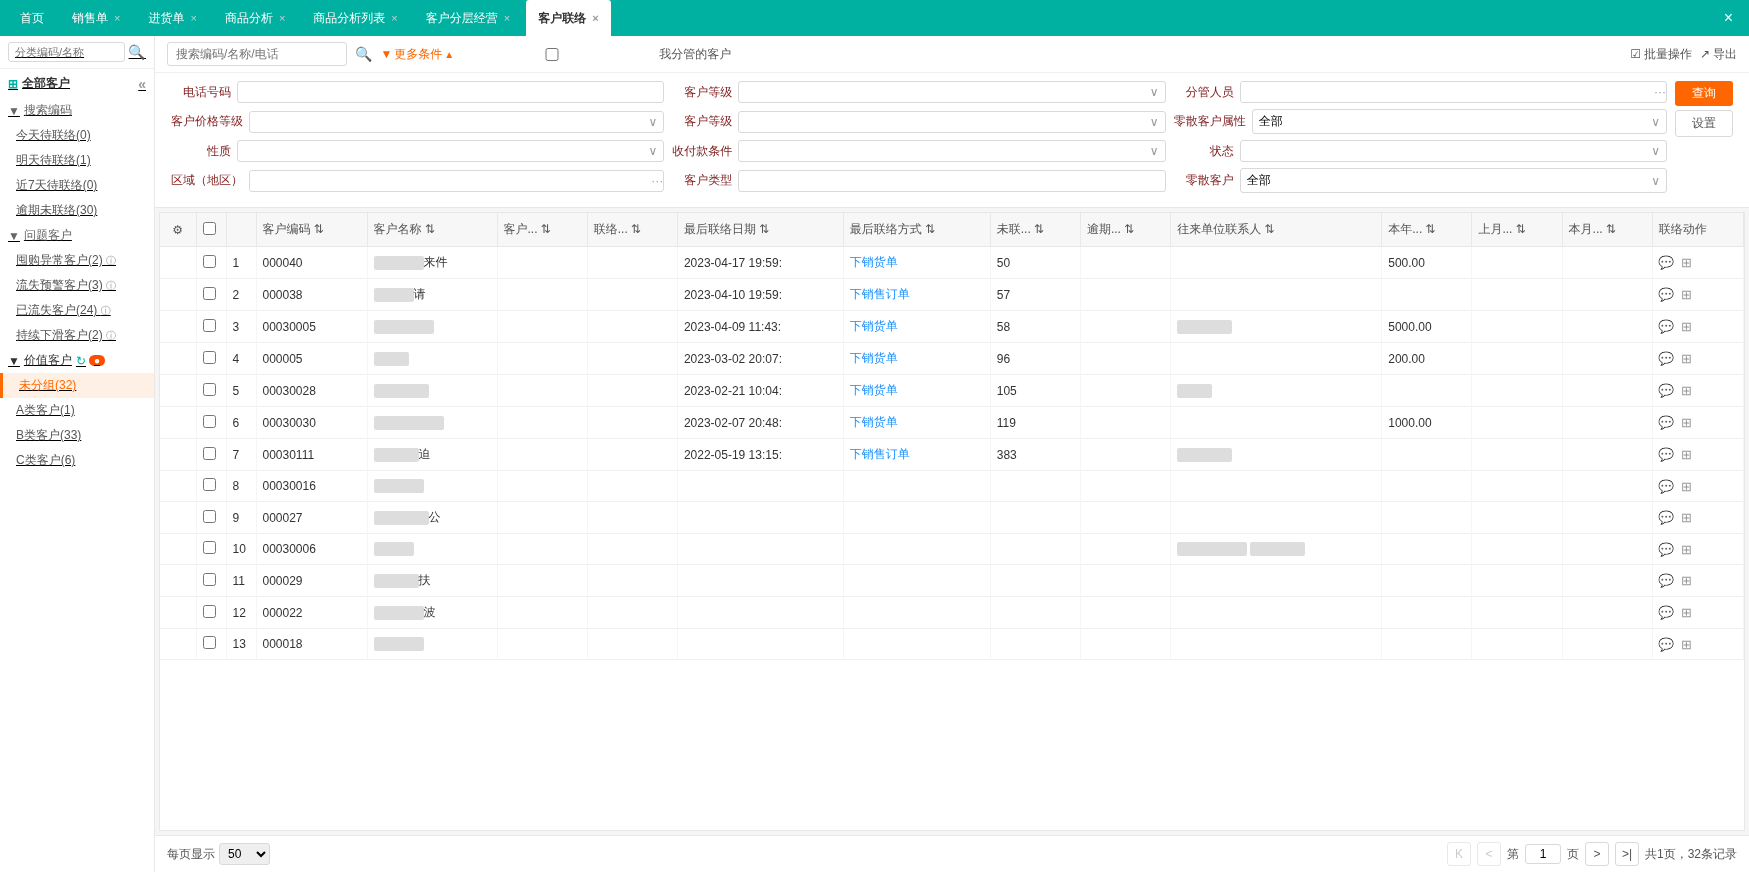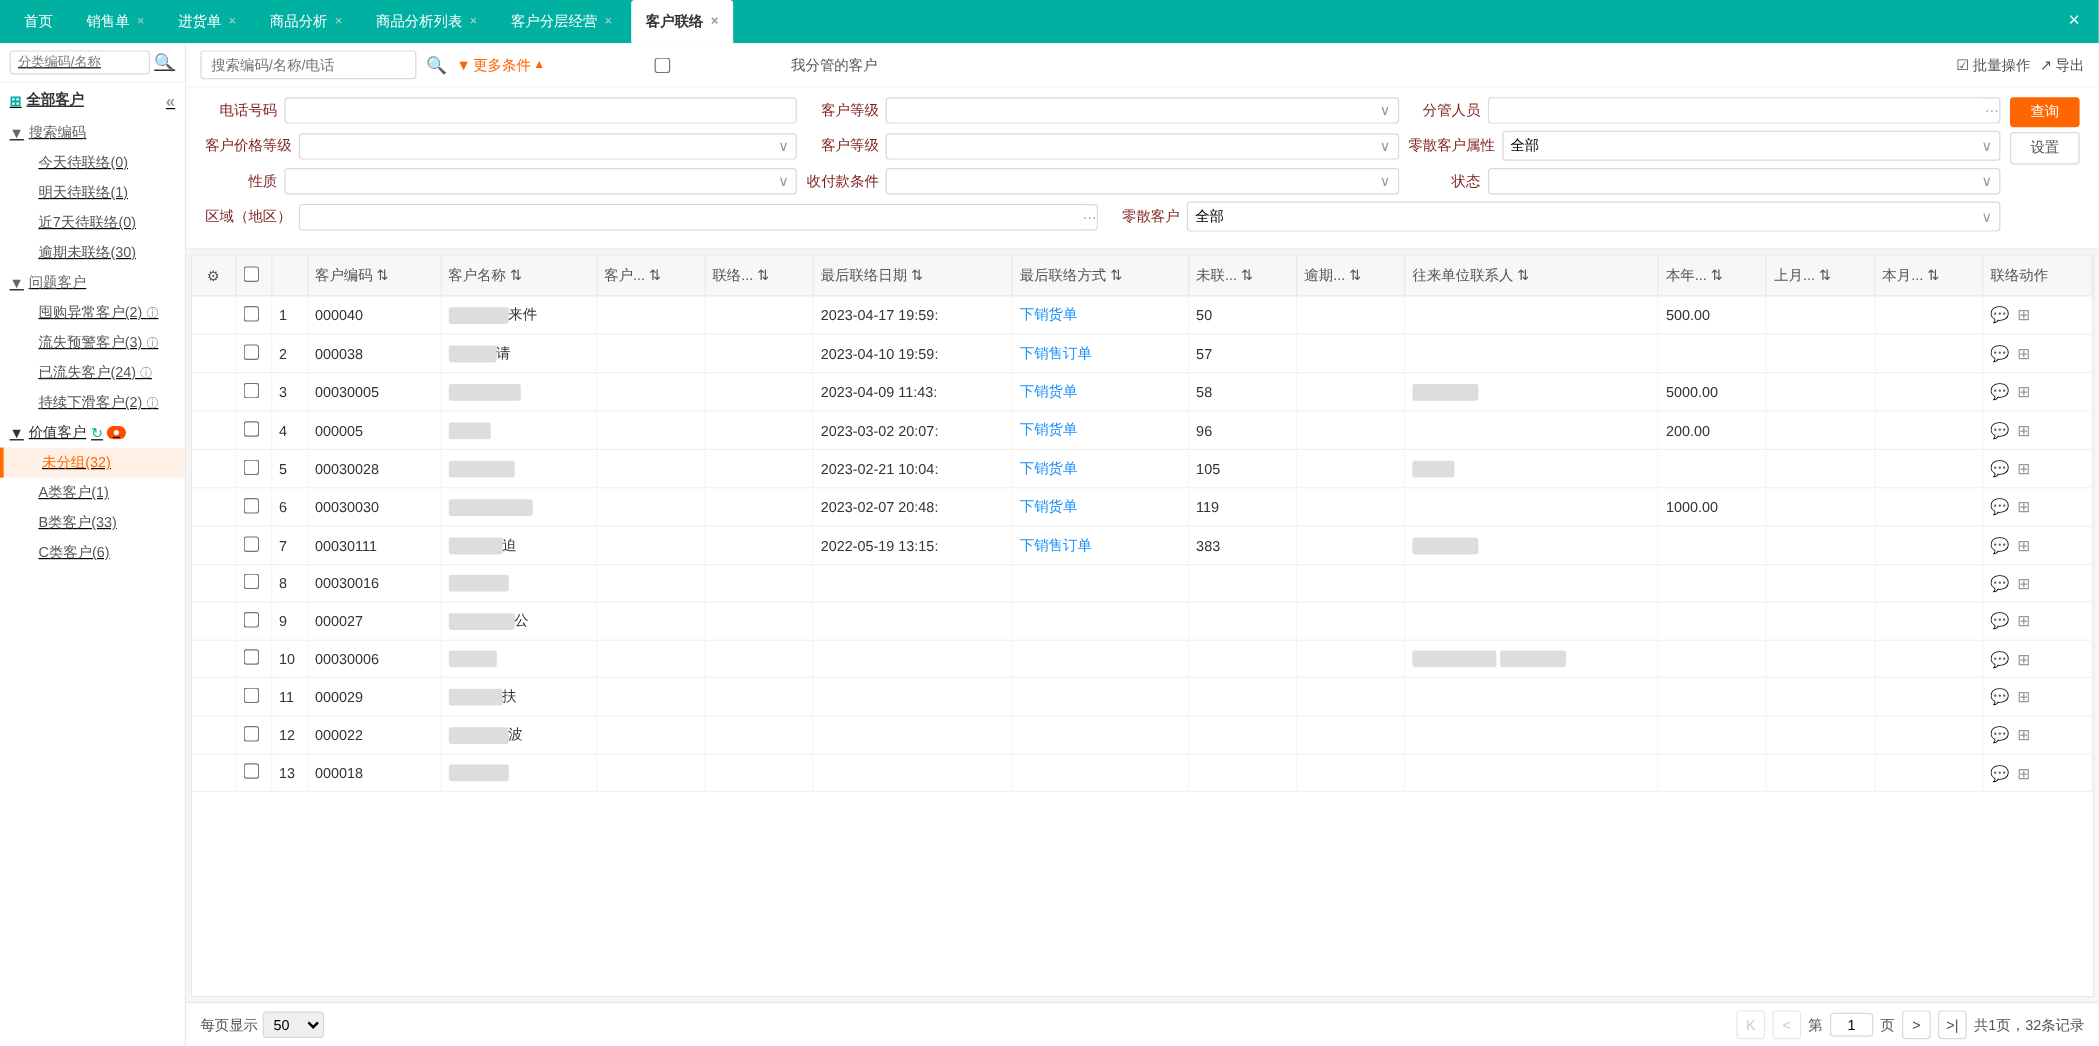--- a/index.html
+++ b/index.html
@@ -102,21 +102,21 @@
       padding: 4px 8px;
       color: #666;
       font-size: 11px;
       display: flex;
       align-items: center;
     }
     .sidebar-section-label .arrow {
       margin-right: 4px;
     }
     .sidebar-item {
-      padding: 4px 8px 4px 32px;
+      padding: 4px 8px 4px 16px;
       color: #555;
       cursor: pointer;
       white-space: nowrap;
       overflow: hidden;
       text-overflow: ellipsis;
     }
     .sidebar-item.active {
       background: #fff0e6;
       color: #ff6a00;
       border-left: 3px solid #ff6a00;
@@ -526,20 +526,24 @@
 
           <div class="filter-row">
             <div class="filter-cell">
               <label>区域（地区）</label>
               <div style="display:flex;align-items:center;flex:1;border:1px solid #d9d9d9;border-radius:3px;">
                 <input class="filter-input" style="border: none; flex: 1 1 0%; width: 140px;">
                 <span class="filter-dots">···</span>
               </div>
             </div>
             <div class="filter-cell">
+              <label>客户类型</label>
+              <input class="filter-input" style="width: 200px;">
+            </div>
+            <div class="filter-cell">
               <label>零散客户</label>
               <div class="filter-select" style="width:160px;">
                 <span>全部</span>
                 <span class="chevron">∨</span>
               </div>
             </div>
           </div>
         </div>
         <div class="filter-actions">
           <button class="btn-primary">查询</button>

